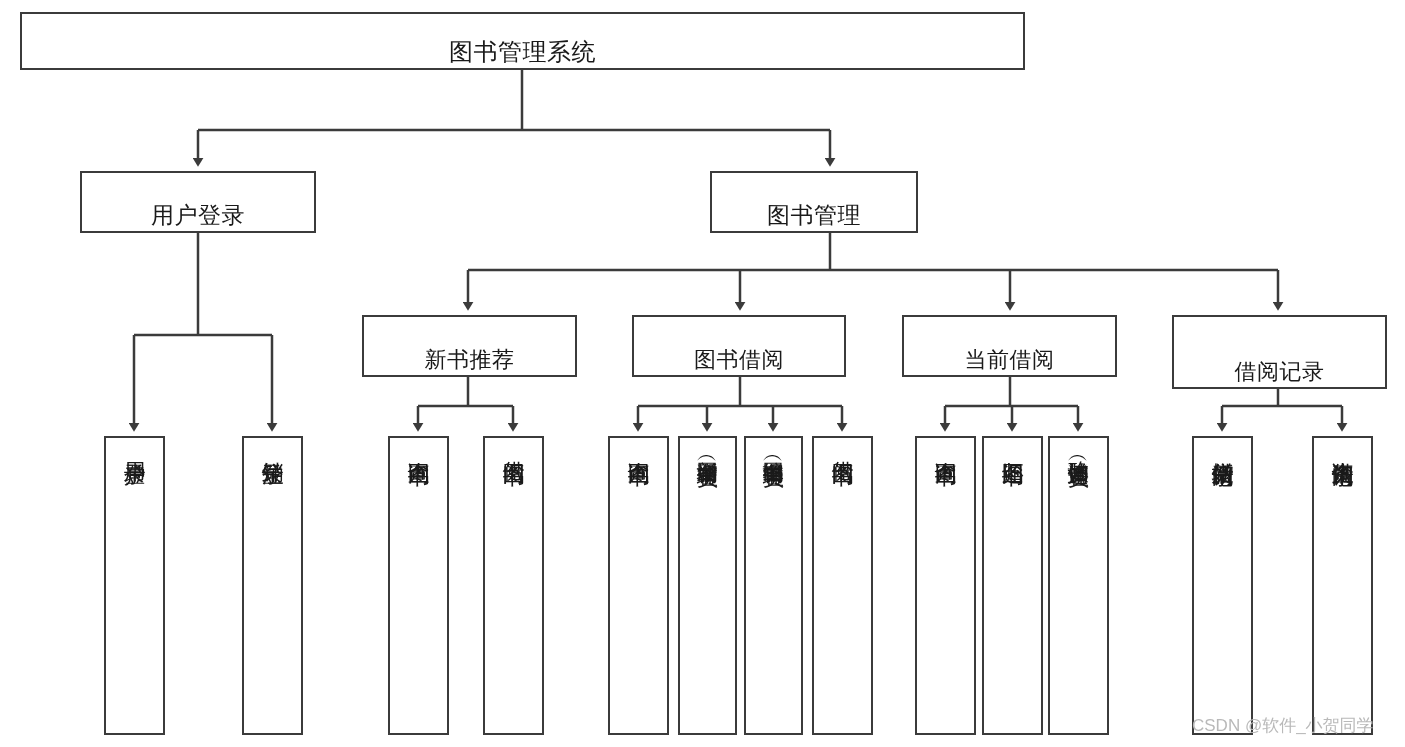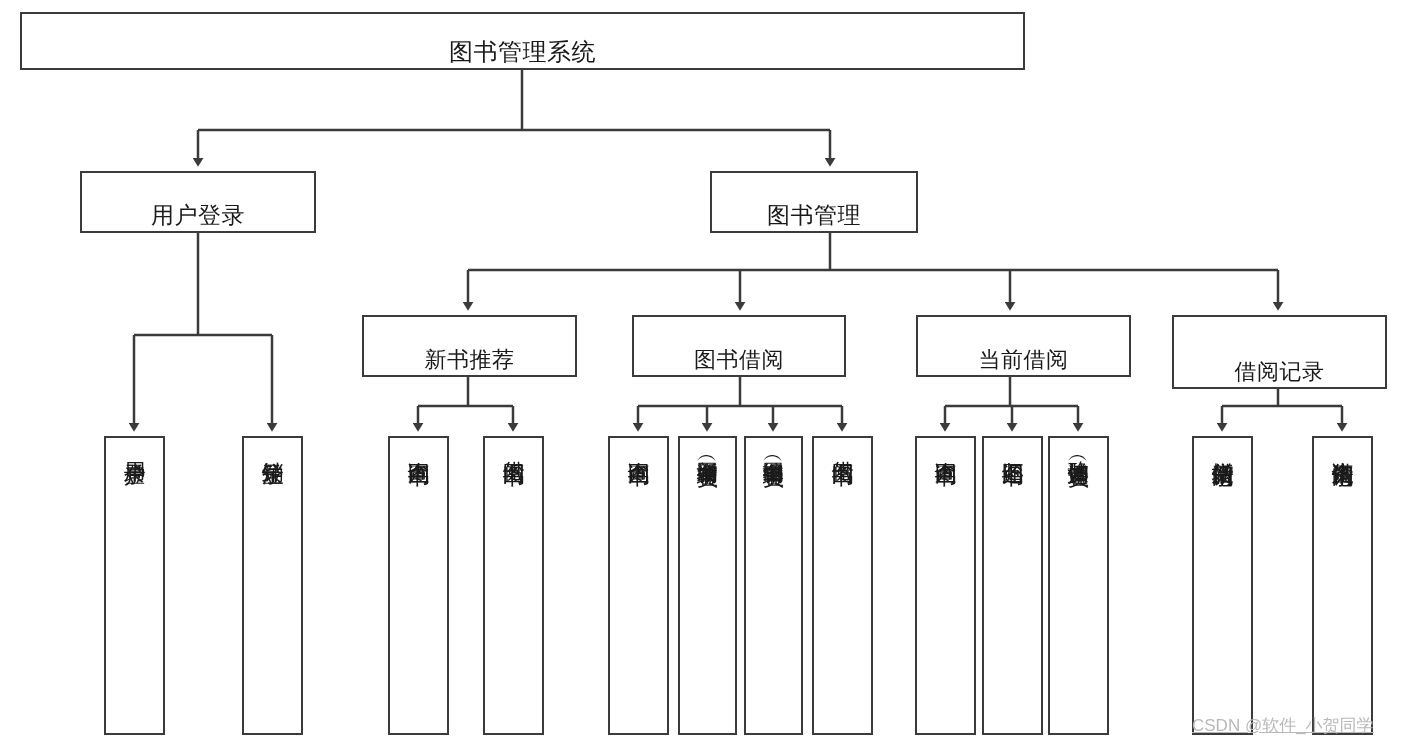--- a/index.html
+++ b/index.html
@@ -62,21 +62,20 @@
   }
   .watermark {
     position: absolute;
     left: 1192px;
     top: 714px;
     font-size: 17px;
     color: #b9b9b9;
     white-space: nowrap;
     z-index: 3;
     font-family: "Liberation Sans", "DejaVu Sans", sans-serif;
-    text-decoration: underline;
   }
 </style>
 </head>
 <body>
 
 <div id="canvas">
 
   <svg id="edges" viewBox="0 0 1405 747" width="1405" height="747">
     <defs>
       <marker id="arrow" markerWidth="9" markerHeight="11" refX="1.2" refY="5.5" orient="auto" markerUnits="userSpaceOnUse">
@@ -137,21 +136,21 @@
   <div class="node lvl2" style="left:710px; top:171px; width:208px; height:62px;">
     <span class="node-label">图书管理</span>
   </div>
 
   <div class="node lvl3" style="left:362px; top:315px; width:215px; height:62px;">
     <span class="node-label">新书推荐</span>
   </div>
   <div class="node lvl3" style="left:632px; top:315px; width:214px; height:62px;">
     <span class="node-label">图书借阅</span>
   </div>
-  <div class="node lvl3" style="left:902px; top:315px; width:215px; height:62px;margin-left:14px;">
+  <div class="node lvl3" style="left:902px; top:315px; width:215px; height:62px;">
     <span class="node-label">当前借阅</span>
   </div>
   <div class="node lvl3" style="left:1172px; top:315px; width:215px; height:74px;">
     <span class="node-label">借阅记录</span>
   </div>
 
   <div class="node leaf" style="left:104px; top:436px; width:61px; height:299px;">
     <span class="node-label">用户登录</span>
   </div>
   <div class="node leaf" style="left:242px; top:436px; width:61px; height:299px;">

